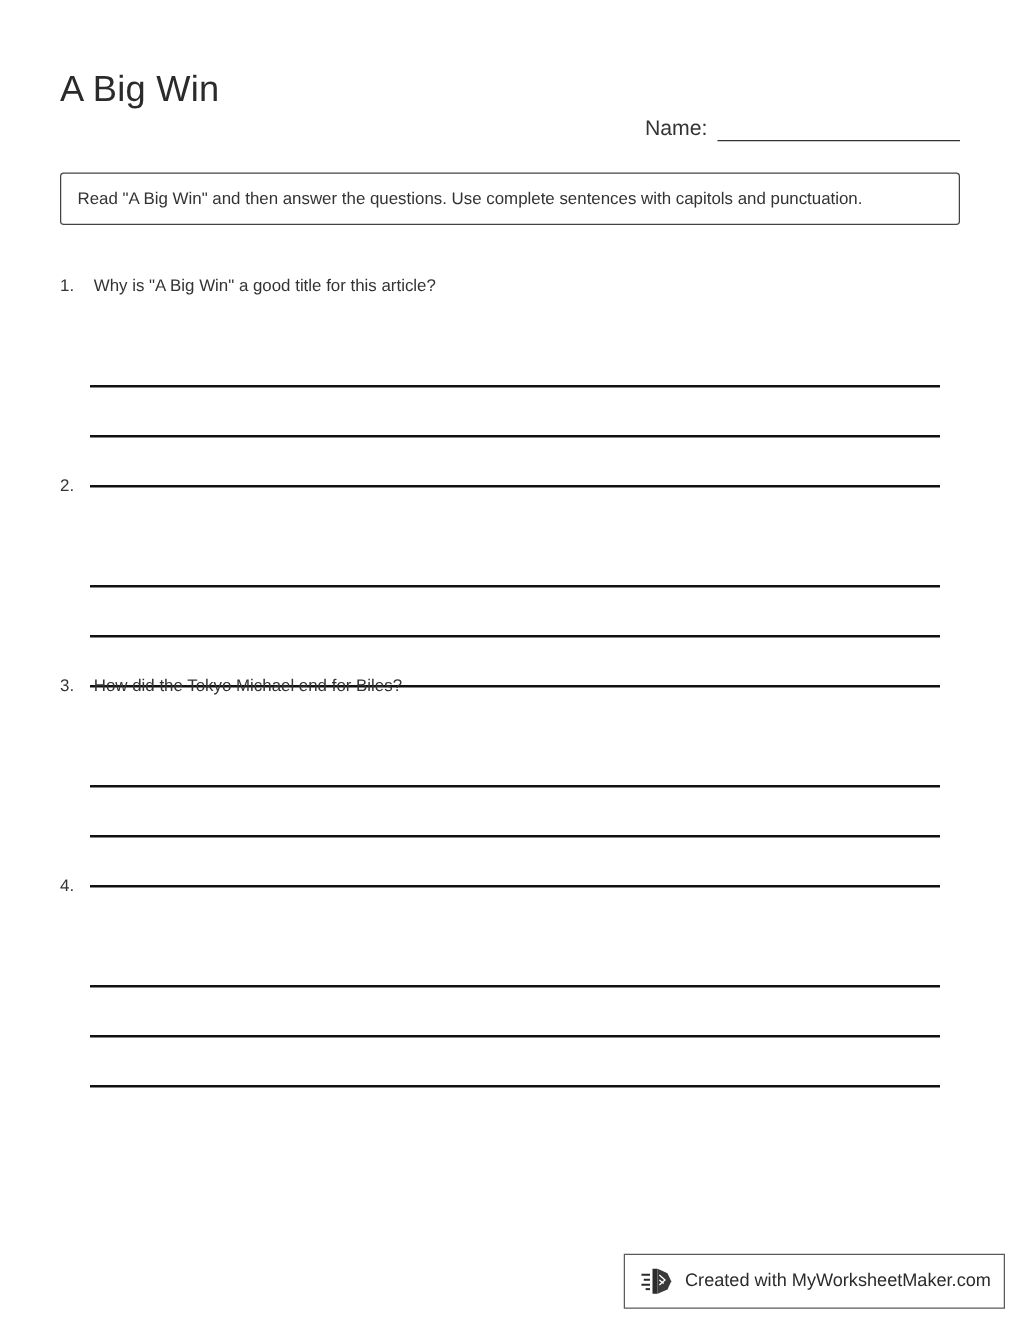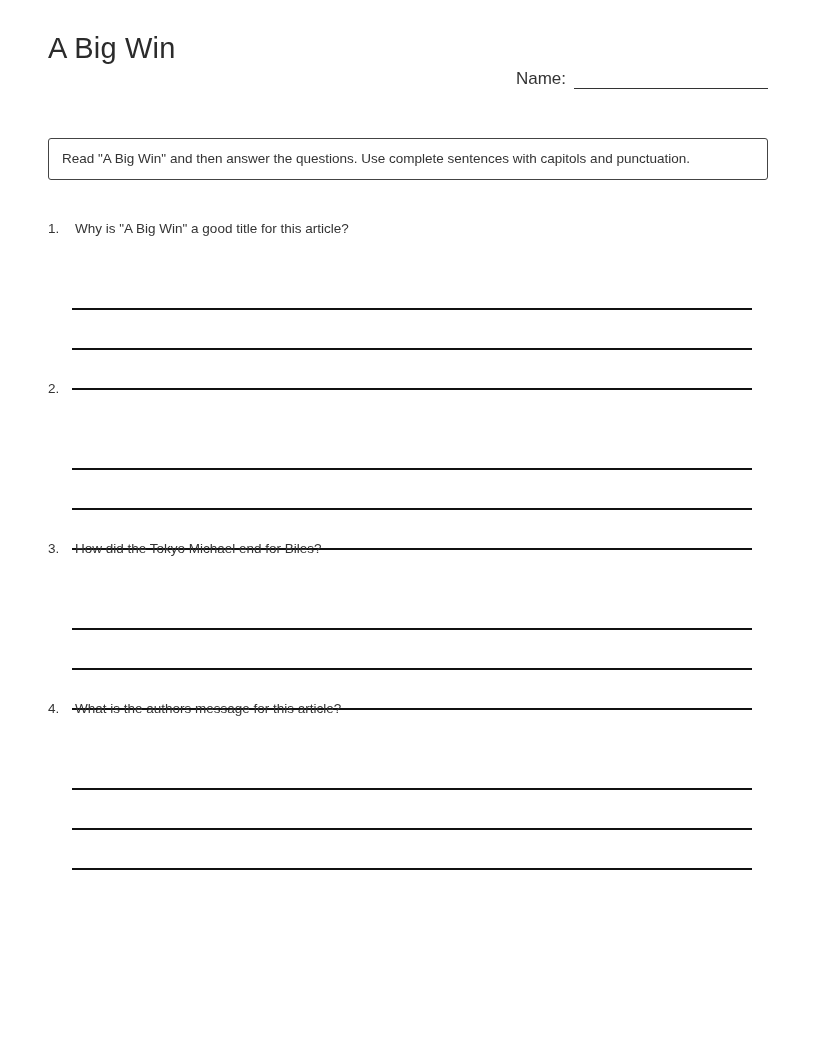--- a/index.html
+++ b/index.html
@@ -16,21 +16,21 @@
     width: 816px;
     height: 1056px;
     background: #ffffff;
     overflow: hidden;
   }
 
   
   .header {
     position: absolute;
     left: 48px;
-    top: 32px;
+    top: 56px;
     width: 720px;
     height: 56px;
   }
   .worksheet-title {
     position: absolute;
     left: 0;
     top: 0;
     font-size: 29px;
     font-weight: 400;
     color: #2b2b2b;
@@ -195,25 +195,41 @@
       <div class="answer-lines">
         <div class="answer-line"></div>
         <div class="answer-line"></div>
         <div class="answer-line"></div>
       </div>
     </div>
 
     <div class="question-block">
       <div class="question-head">
         <span class="question-number">4.</span>
-        <span class="question-text">What is the authors message for this article?</span>
-      </div>
-      <div class="answer-lines">
-        <div class="answer-line"></div>
-        <div class="answer-line"></div>
-        <div class="answer-line"></div>
-      </div>
-    </div>
-
-  </div>
-
+      </div>
+      <div class="answer-lines">
+        <div class="answer-line"></div>
+        <div class="answer-line"></div>
+        <div class="answer-line"></div>
+      </div>
+    </div>
+
+  </div>
+
+  <div class="footer-badge">
+    <svg class="badge-logo" viewBox="0 0 26 24">
+      <g fill="#2b2b2b">
+        <rect x="0" y="6" width="7" height="1.6"></rect>
+        <rect x="2" y="10" width="5" height="1.6"></rect>
+        <rect x="0" y="14" width="7" height="1.6"></rect>
+        <rect x="3.5" y="17.5" width="3.5" height="1.6"></rect>
+      </g>
+      <path d="M9 2 L9 22 L13 22 L13 2 Z" fill="#2b2b2b"></path>
+      <path d="M13 2 L21 5.5 L24 12 L21 18.5 L13 22 Z" fill="#3a3a3a"></path>
+      <g stroke="#ffffff" stroke-width="1.1" fill="none">
+        <path d="M14.5 7 L19 11 L14.5 15"></path>
+        <path d="M14.5 11 L18 13.8"></path>
+      </g>
+    </svg>
+    <span class="badge-text">Created with MyWorksheetMaker.com</span>
+  </div>
 
 </div>
 
 </body></html>

